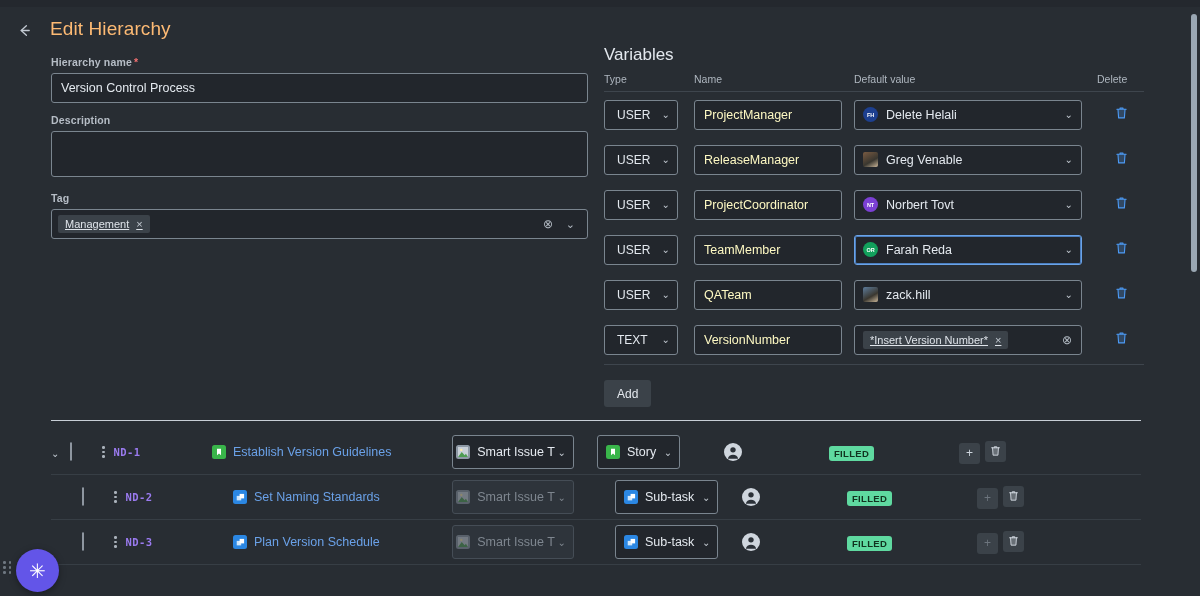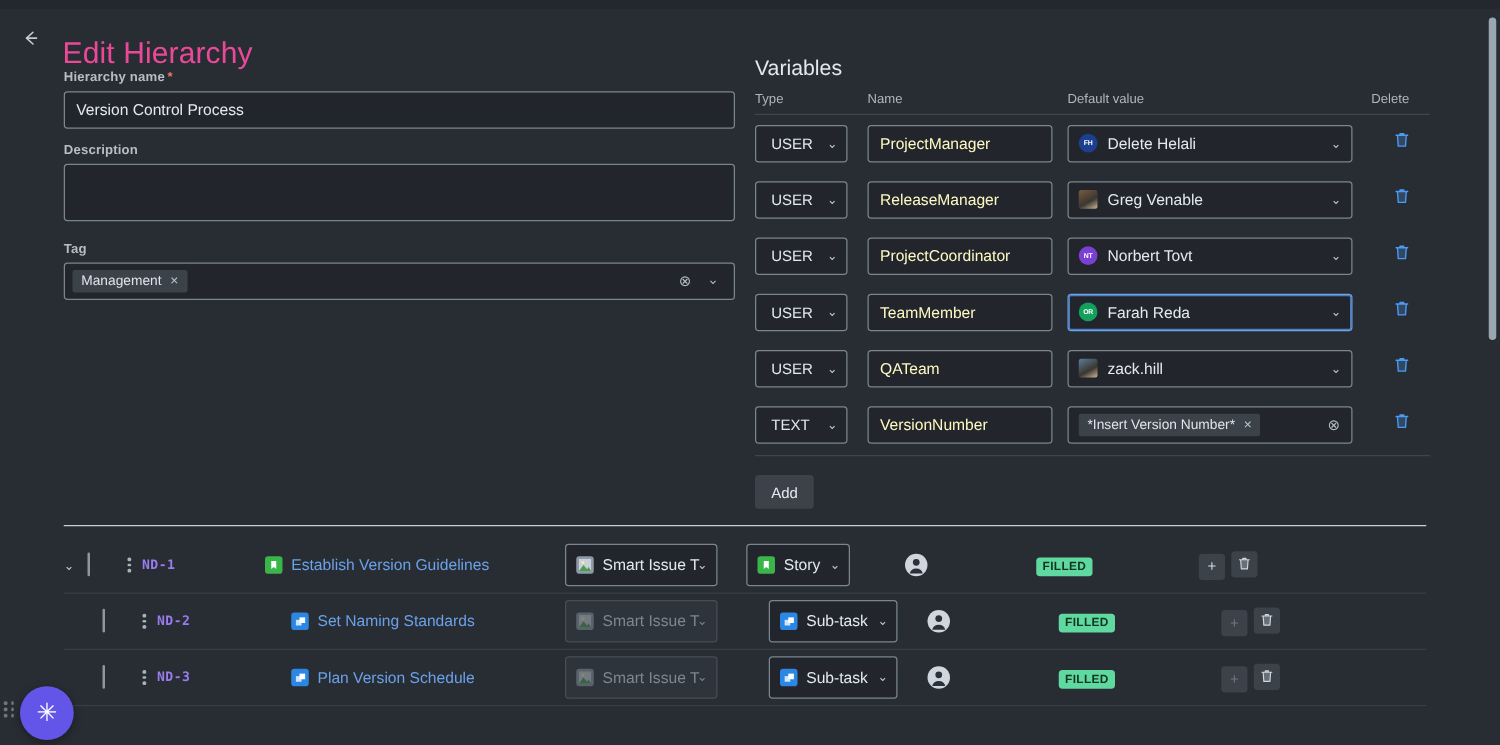--- a/index.html
+++ b/index.html
@@ -15,22 +15,22 @@
 
   
   .header { position: absolute; top: 13px; left: 0; width: 1200px; height: 34px; }
   .back-btn {
     position: absolute; left: 10px; top: 3px;
     width: 28px; height: 28px; border-radius: 4px;
     display: flex; align-items: center; justify-content: center;
     color: #c3cad3; font-size: 17px; cursor: pointer;
   }
   .page-title {
-    position: absolute; left: 50px; top: 16px;
-    font-size: 24px; font-weight: 400; color: #ec4899; letter-spacing: .1px;
+    position: absolute; left: 50px; top: 5px;
+    font-size: 19px; font-weight: 400; color: #fdba74; letter-spacing: .1px;
   }
 
   
   .left-col { position: absolute; left: 51px; top: 56px; width: 537px; }
   .fld-label { font-size: 10.5px; color: #b6bdc6; margin-bottom: 5px; font-weight: 600; letter-spacing:.15px;}
   .req { color: #f47171; margin-left: 2px; }
   .txt-input {
     width: 537px; height: 30px; background: #22262c;
     border: 1px solid #7a858f; border-radius: 3px;
     color: #e4e9ef; font-size: 12.5px; padding: 0 9px;
@@ -44,21 +44,21 @@
   }
   .group { margin-bottom: 11px; }
   .tag-box {
     position: relative; width: 537px; height: 30px;
     background: #22262c; border: 1px solid #7a858f; border-radius: 3px;
     display: flex; align-items: center; padding: 0 6px;
   }
   .chip {
     display: inline-flex; align-items: center; gap: 7px;
     background: #3b4249; border-radius: 2px;
-    padding: 3px 7px; font-size: 11px; color: #dfe4ea;
+    padding: 3px 7px; font-size: 11px; color: #dfe4ea; text-decoration: underline;
   }
   .chip-x { font-size: 11px; color: #c2c9d1; cursor: pointer; }
   .tag-clear { position: absolute; right: 34px; top: 50%; transform: translateY(-50%);
     color: #b2bac3; font-size: 12px; cursor: pointer; line-height:1;}
   .tag-caret { position: absolute; right: 12px; top: 50%; transform: translateY(-50%);
     color: #b2bac3; font-size: 11px; cursor: pointer; line-height:1;}
 
   
   .vars { position: absolute; left: 604px; top: 45px; width: 540px; }
   .vars-title { font-size: 17px; color: #e3e8ee; margin-bottom: 8px; font-weight: 400;}
@@ -116,21 +116,21 @@
         font-family: "DejaVu Sans Mono", monospace; }
   .sum-link { font-size: 12.5px; color: #6aa1e8; cursor: pointer; }
   .ic { width: 14px; height: 14px; border-radius: 2.5px; flex: 0 0 14px;
         display: flex; align-items: center; justify-content: center; }
   .ic-story { background: #39b54a; }
   .ic-sub { background: #2b87e3; }
   .ic-proj { background: #8e99a5; }
   .mini-sel {
     position: relative; height: 34px; background: #22262c; border: 1px solid #7a858f;
     border-radius: 3px; display: inline-flex; align-items: center; gap: 7px;
-    padding: 0 23px 0 8px; cursor: pointer; font-size: 12.5px; color: #e4e9ef;
+    padding: 0 23px 0 8px; cursor: pointer; font-size: 12.5px; color: #e4e9ef; justify-content: center;
   }
   .mini-sel .cv { position: absolute; right: 7px; font-size: 10px; color: #c2c9d1; }
   .mini-sel.ghost { background: #2e343b; border-color: #454d56; color: #7e868f; }
   .mini-sel.ghost .cv { color: #7e868f; }
   .mini-sel.ghost .ic { opacity: .45; }
   .av-blank { width: 18px; height: 18px; border-radius: 50%; background: #cfd6de;
               display: flex; align-items: center; justify-content: center; }
   .badge { background: #5fd9a0; color: #11331f; font-size: 9.5px; font-weight: 700;
            border-radius: 3px; padding: 2px 5px; letter-spacing: .3px; }
   .act-btn { width: 21px; height: 21px; background: #3b4249; border-radius: 3px;

